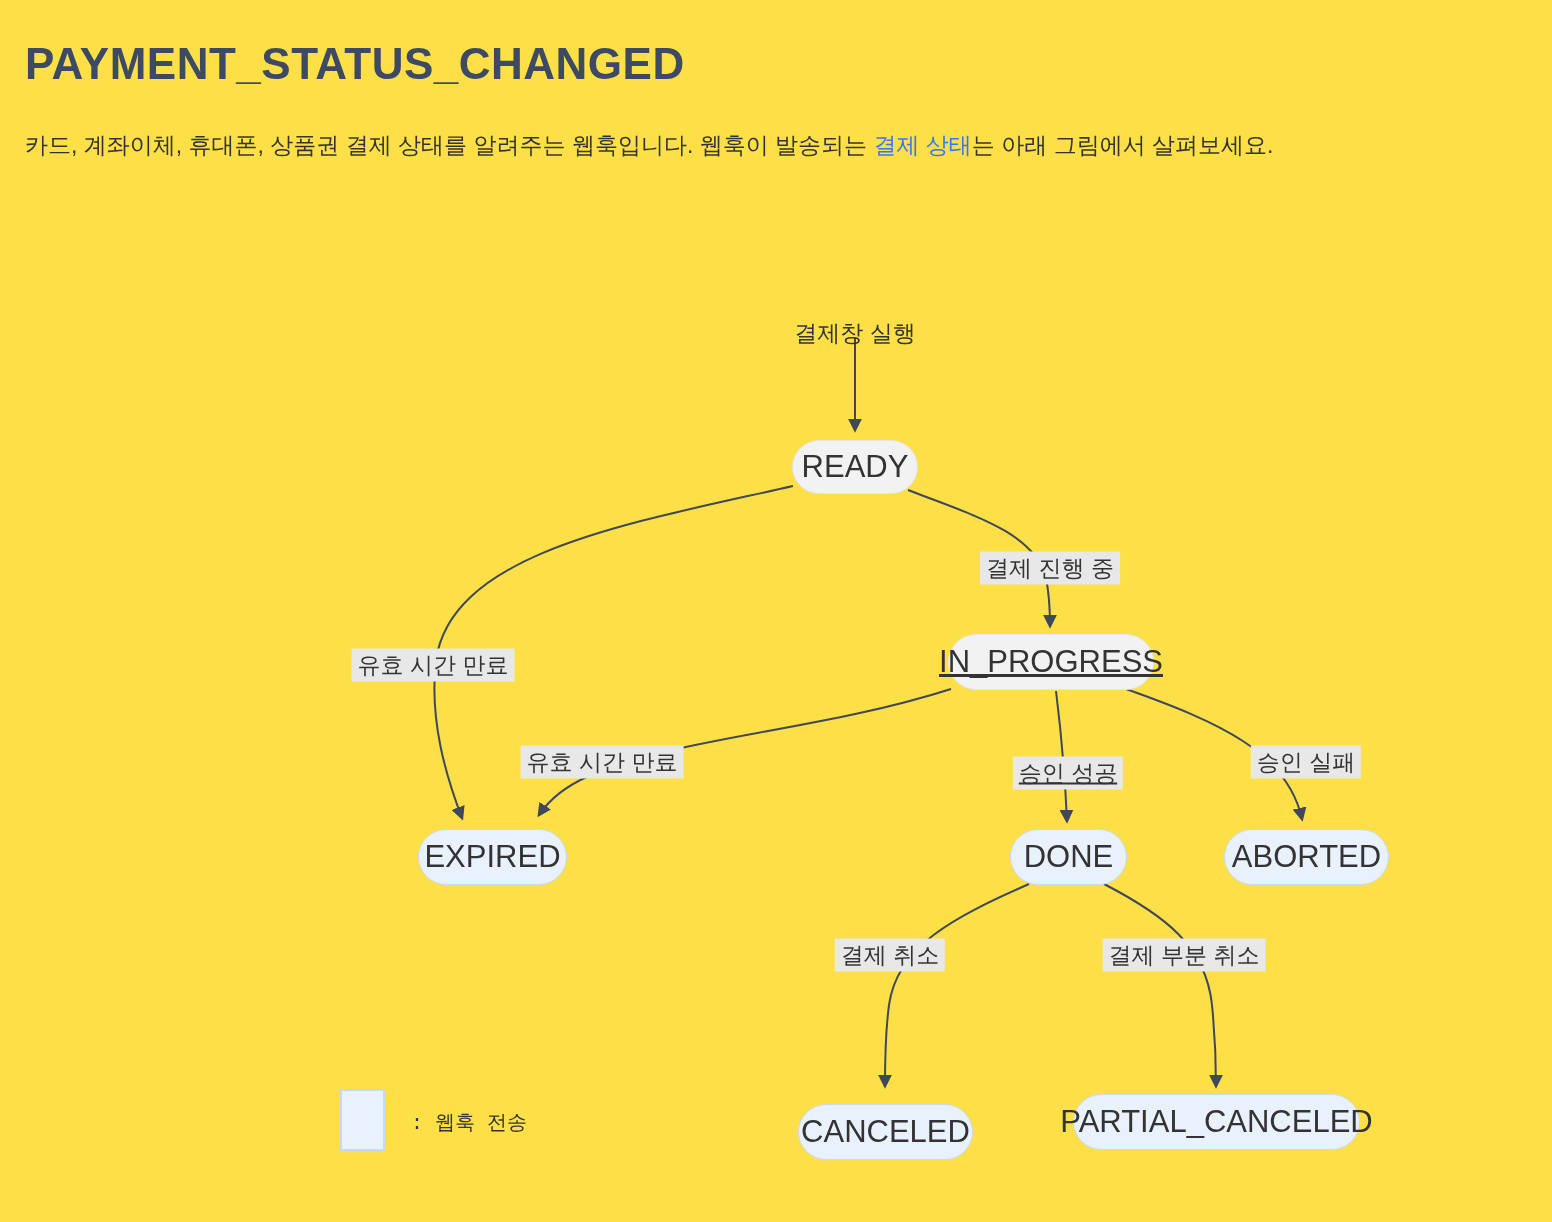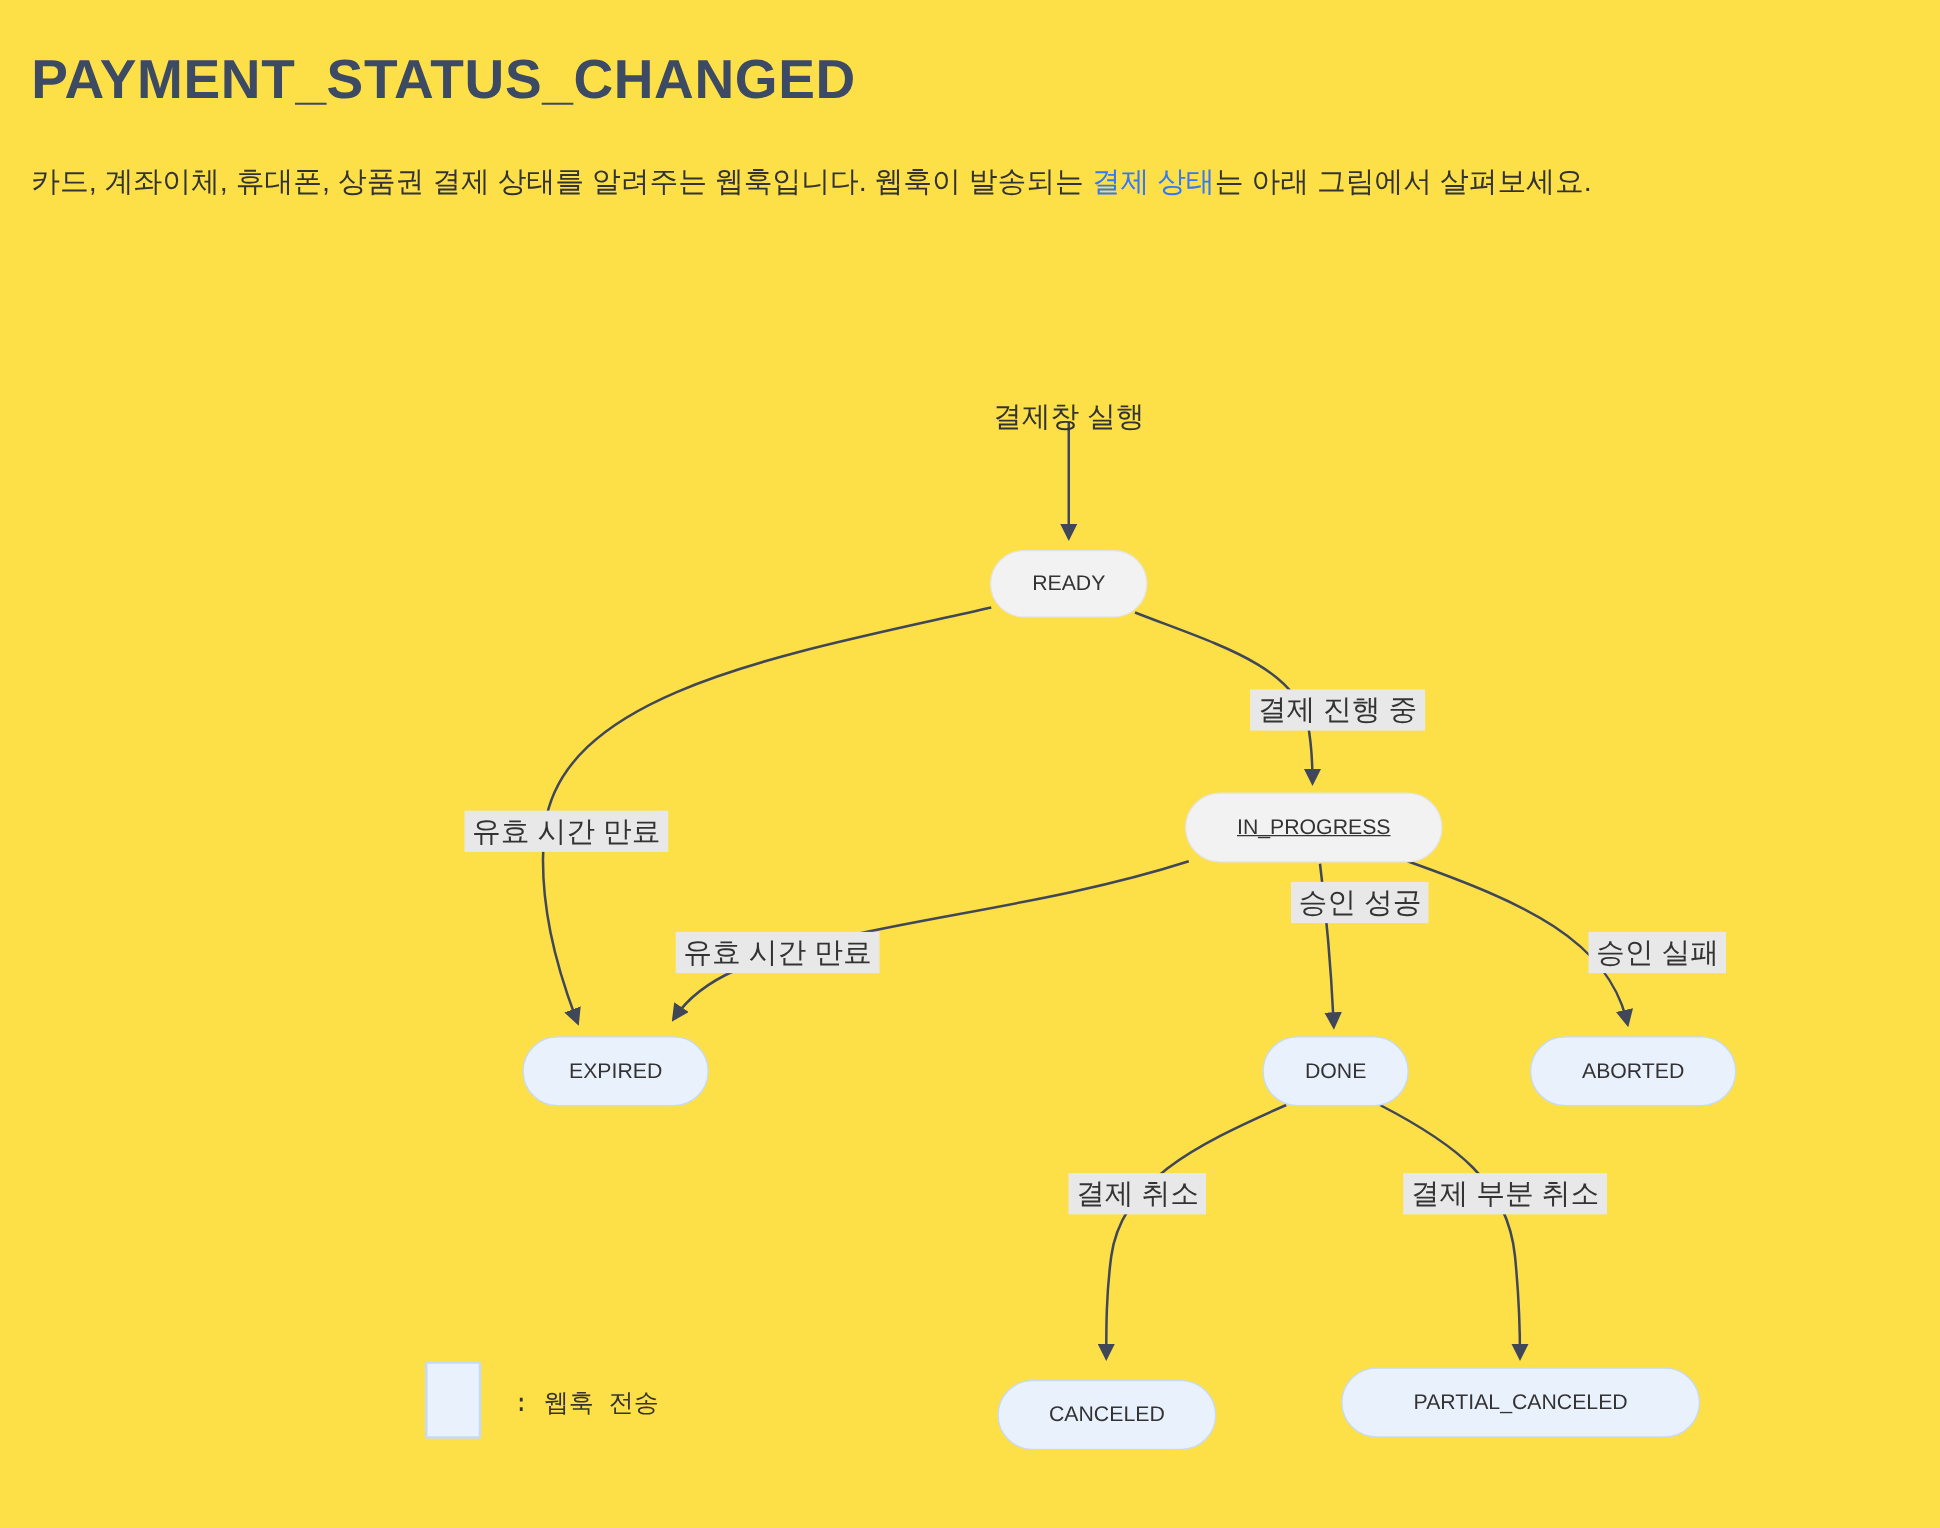--- a/index.html
+++ b/index.html
@@ -65,21 +65,21 @@
     fill: none;
     stroke: var(--edge, #3f4758);
     stroke-width: 2;
   }
   #arrowhead path { fill: var(--edge, #3f4758); }
   .node {
     position: absolute;
     display: flex;
     align-items: center;
     justify-content: center;
-    font-size: 17px;
+    font-size: 31px;
     color: #333333;
     border-radius: 28px;
     box-sizing: border-box;
     white-space: nowrap;
   }
   .node.gray {
     background: var(--node-gray-fill, #f2f2f3);
     border: 1px solid #e4e4e8;
   }
   .node.webhook {
@@ -94,26 +94,25 @@
   #node-canceled         { left: 798px;  top: 1094px; width: 175px; height: 56px; margin-top: 10px; }
   #node-partial-canceled { left: 1073px; top: 1094px; width: 287px; height: 56px; }
   .edge-label {
     position: absolute;
     transform: translate(-50%, -50%);
     background: var(--edge-label-bg, #e8e8e8);
     color: #333333;
     font-size: 23px;
     padding: 1px 6px;
     white-space: nowrap;
-    margin-left: 20px;
   }
   #label-in-progress     { left: 1050px; top: 568px; }
   #label-expired-1       { left: 433px;  top: 665px; }
   #label-expired-2       { left: 602px;  top: 762px; }
-  #label-done            { left: 1068px; top: 722px; }
+  #label-done            { left: 1068px; top: 773px; text-decoration: underline; }
   #label-aborted         { left: 1306px; top: 762px; }
   #label-canceled        { left: 890px;  top: 955px; }
   #label-partial         { left: 1184px; top: 955px; }
   #legend-swatch {
     position: absolute;
     left: 340px;
     top: 1089px;
     width: 45px;
     height: 62px;
     box-sizing: border-box;

